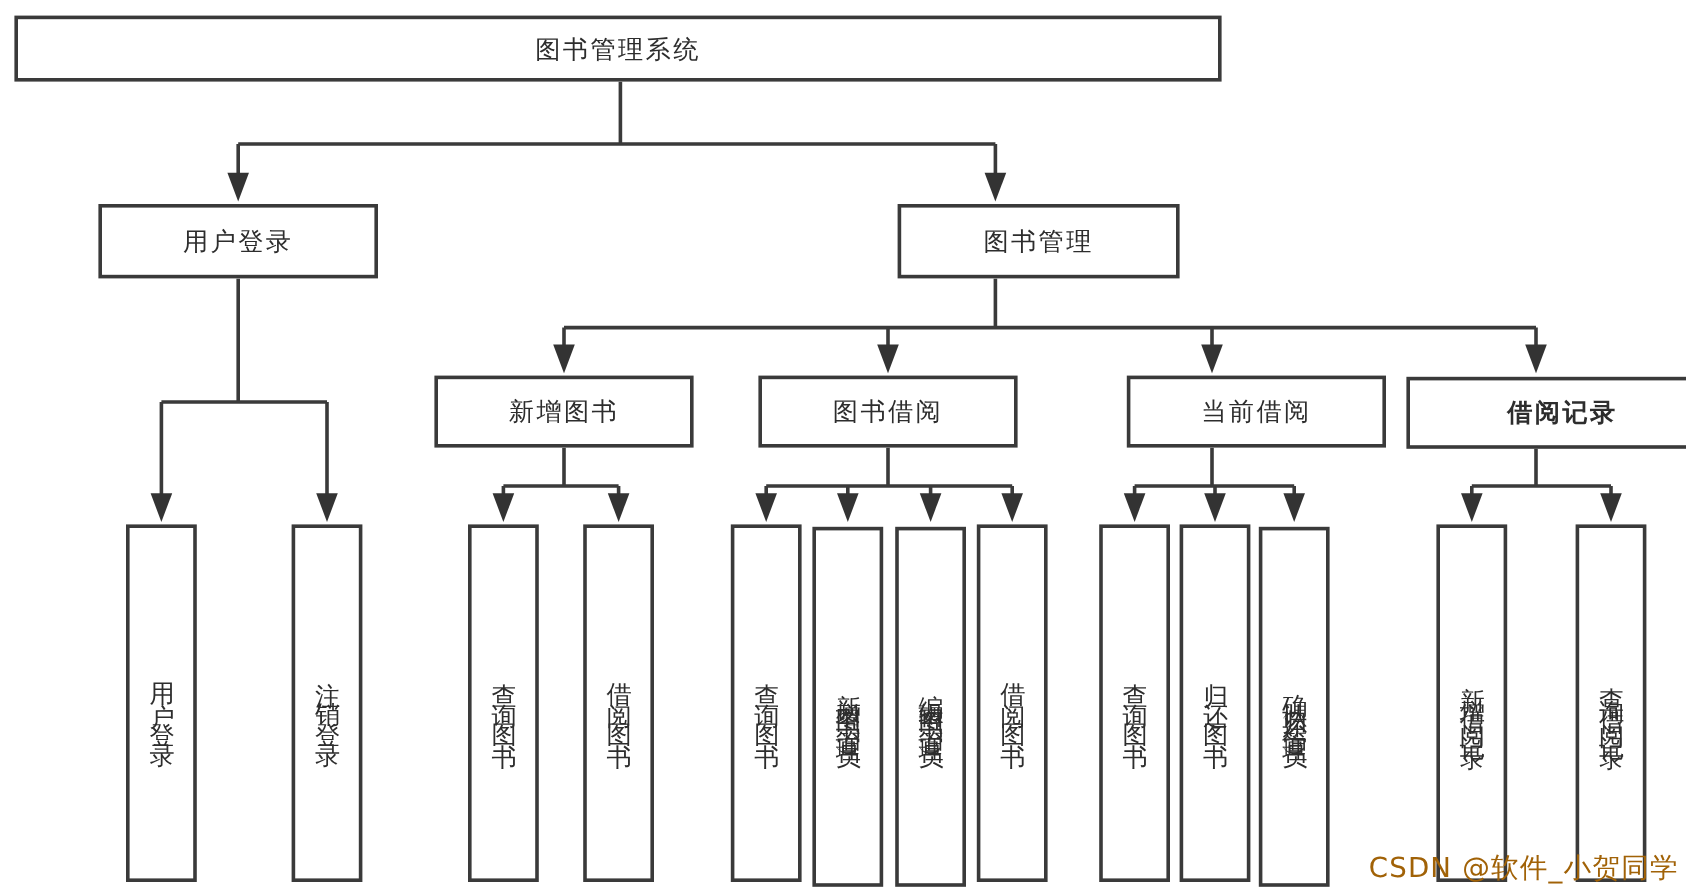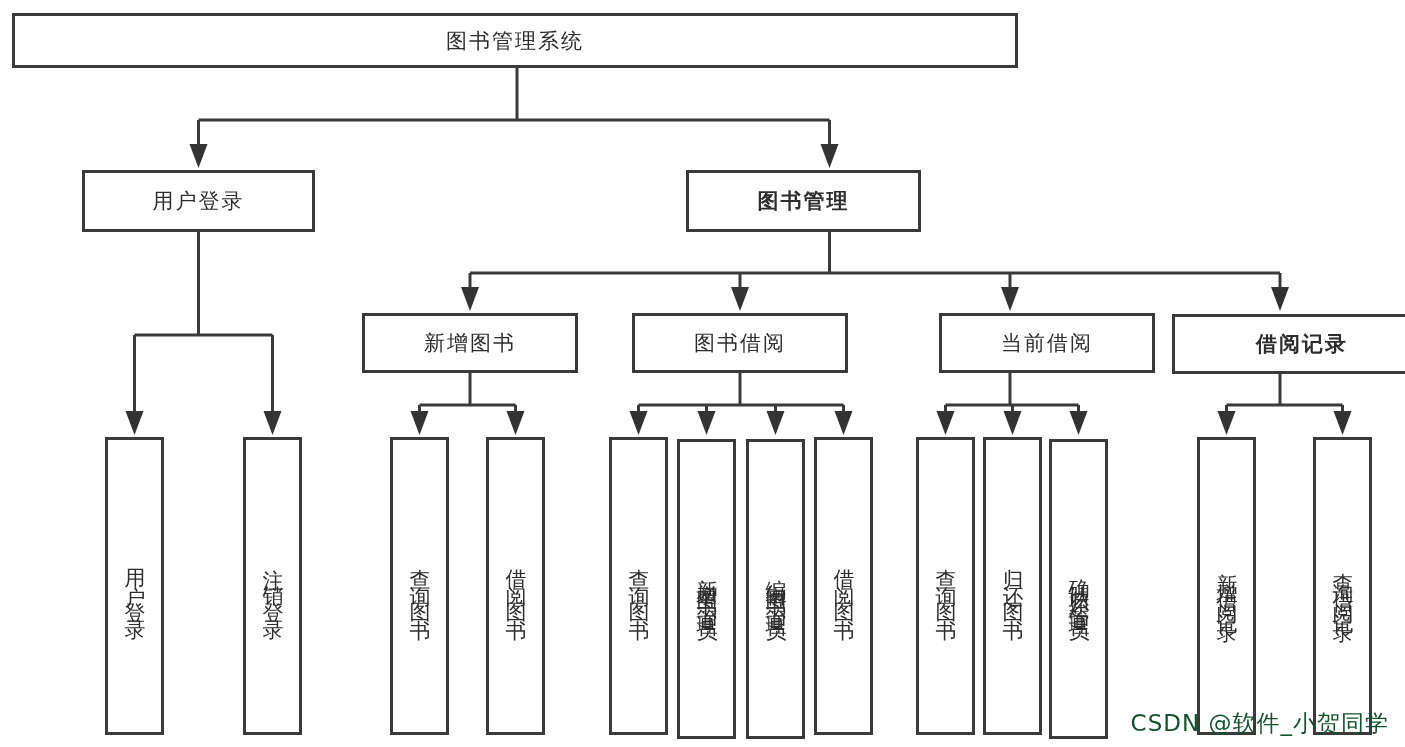--- a/index.html
+++ b/index.html
@@ -13,21 +13,21 @@
   .node{
     position:absolute;box-sizing:border-box;border:3px solid #3a3a3a;background:#ffffff;
     display:flex;align-items:center;justify-content:center;
   }
   .hlabel{font-size:21px;letter-spacing:2px;white-space:nowrap;color:#2d2d2d;}
   .vtext{writing-mode:vertical-rl;text-orientation:mixed;font-size:21px;color:#2d2d2d;line-height:1;}
   .vshort{letter-spacing:17px;}
   .vmid{letter-spacing:10px;}
   .vlong{letter-spacing:6px;}
   #watermark{
-    position:absolute;right:16px;bottom:8px;font-size:23px;color:#14532d;
+    position:absolute;right:6px;bottom:8px;font-size:23px;color:#a16207;
     letter-spacing:1px;z-index:5;white-space:nowrap;
   }
 </style>
 </head>
 <body>
 
 <div id="canvas">
 
   <svg id="connectors" viewBox="0 0 1405 747" xmlns="http://www.w3.org/2000/svg">
 
@@ -63,21 +63,21 @@
     <polygon points="1333.5,411 1351.5,411 1342.5,435"></polygon>
   </svg>
 
   <div class="node" style="left:12px;top:13px;width:1006px;height:55px;">
     <span class="hlabel">图书管理系统</span>
   </div>
 
   <div class="node" style="left:82px;top:170px;width:233px;height:62px;">
     <span class="hlabel">用户登录</span>
   </div>
-  <div class="node" style="left:686px;top:170px;width:235px;height:62px;font-weight:bold;">
+  <div class="node" style="left:748px;top:170px;width:235px;height:62px;">
     <span class="hlabel">图书管理</span>
   </div>
 
   <div class="node" style="left:362px;top:313px;width:216px;height:60px;">
     <span class="hlabel">新增图书</span>
   </div>
   <div class="node" style="left:632px;top:313px;width:216px;height:60px;">
     <span class="hlabel">图书借阅</span>
   </div>
   <div class="node" style="left:902px;top:313px;width:216px;height:60px;margin-left:37px;">

